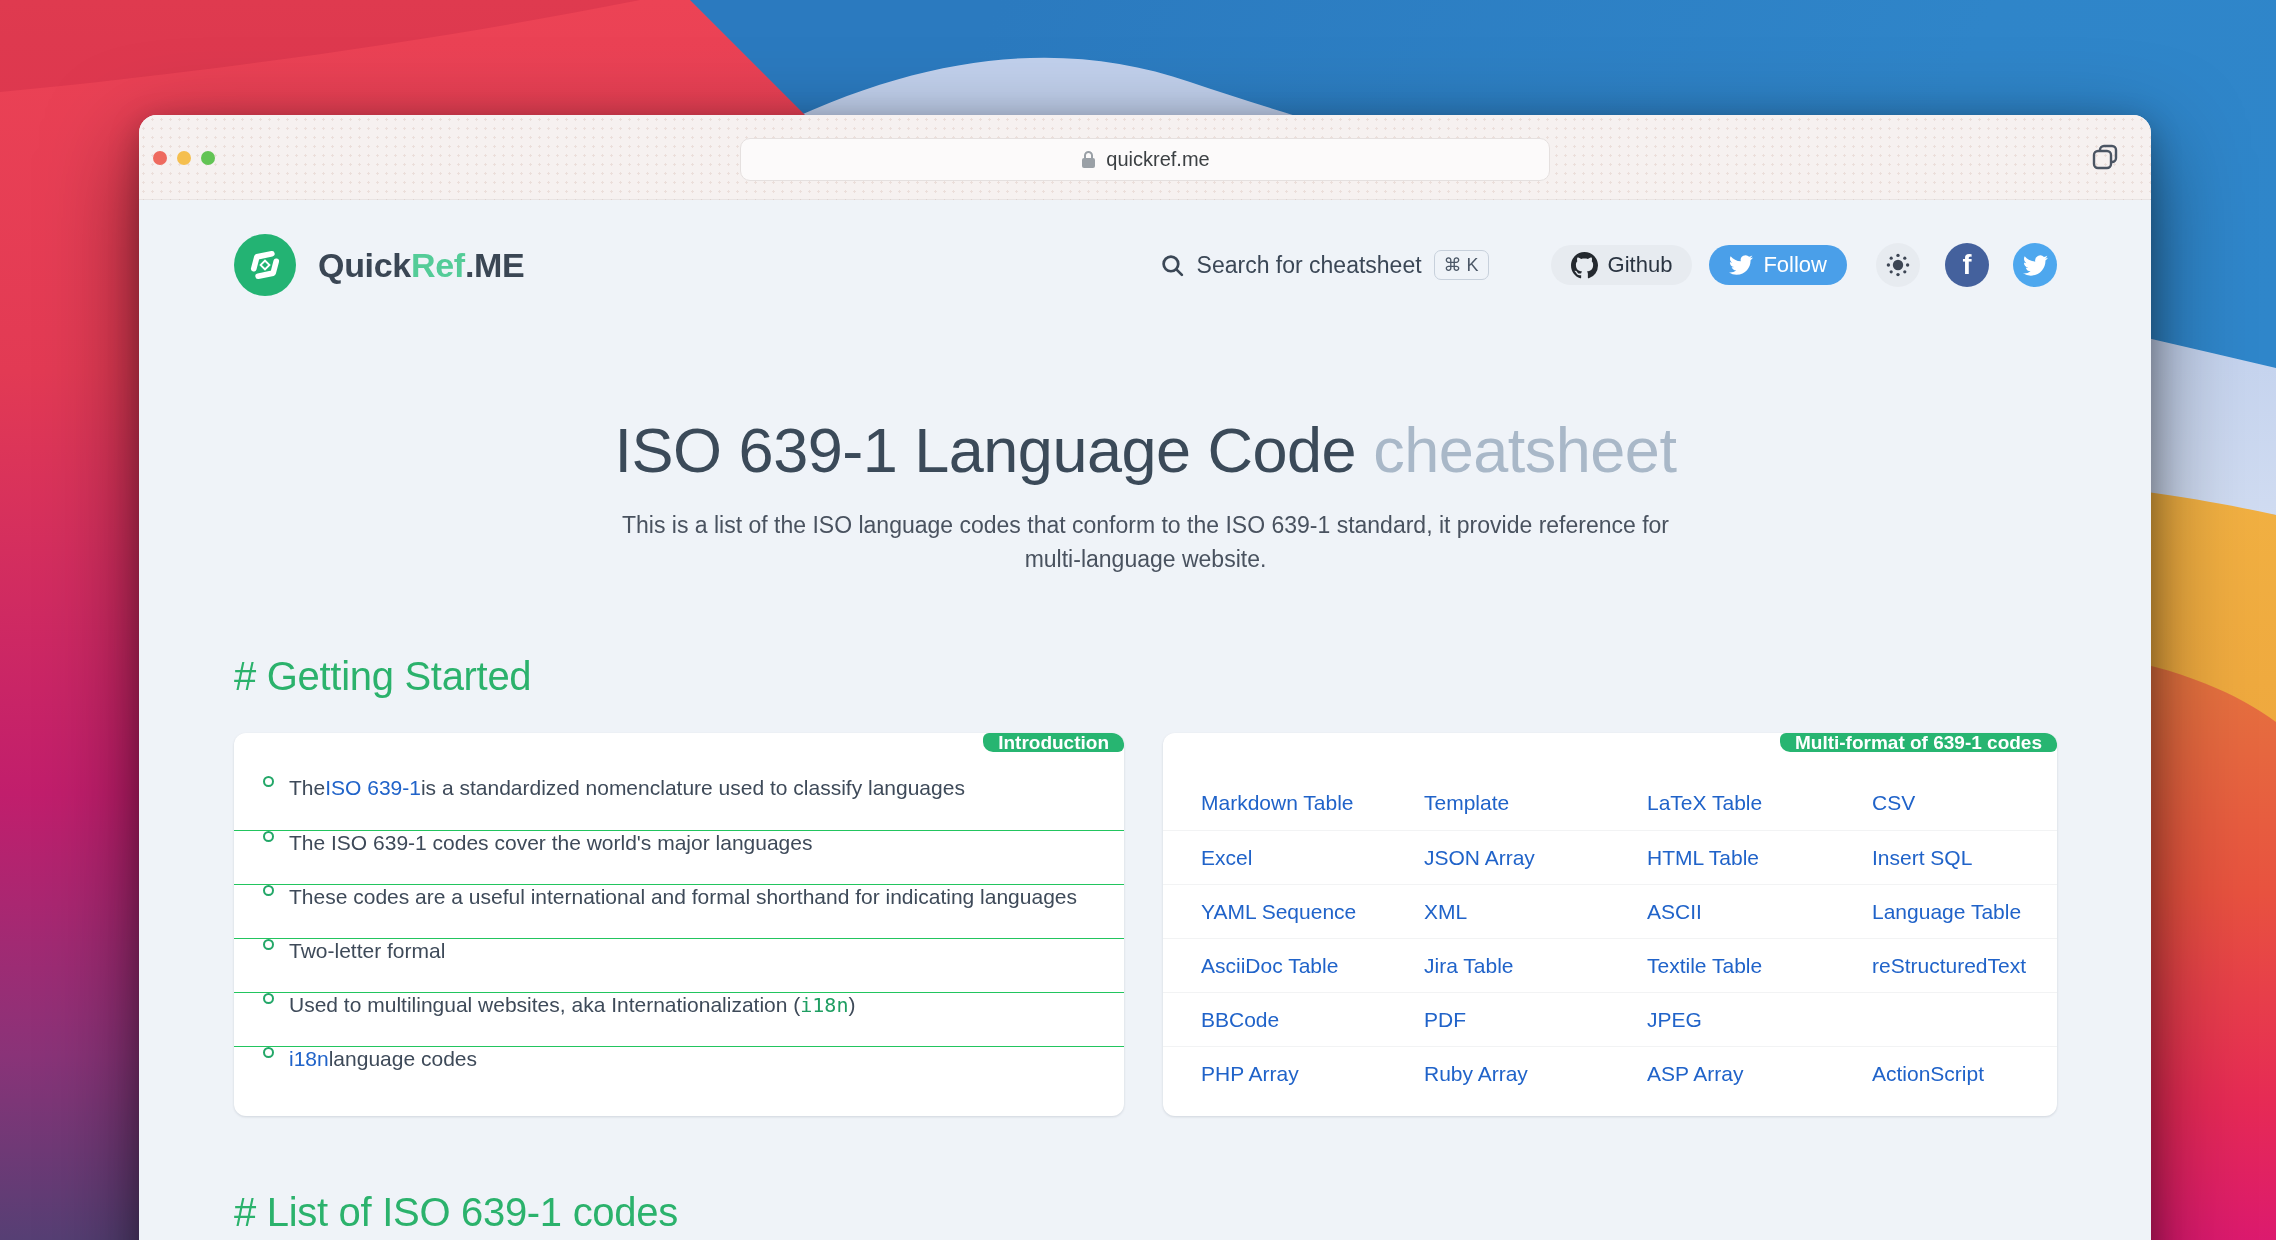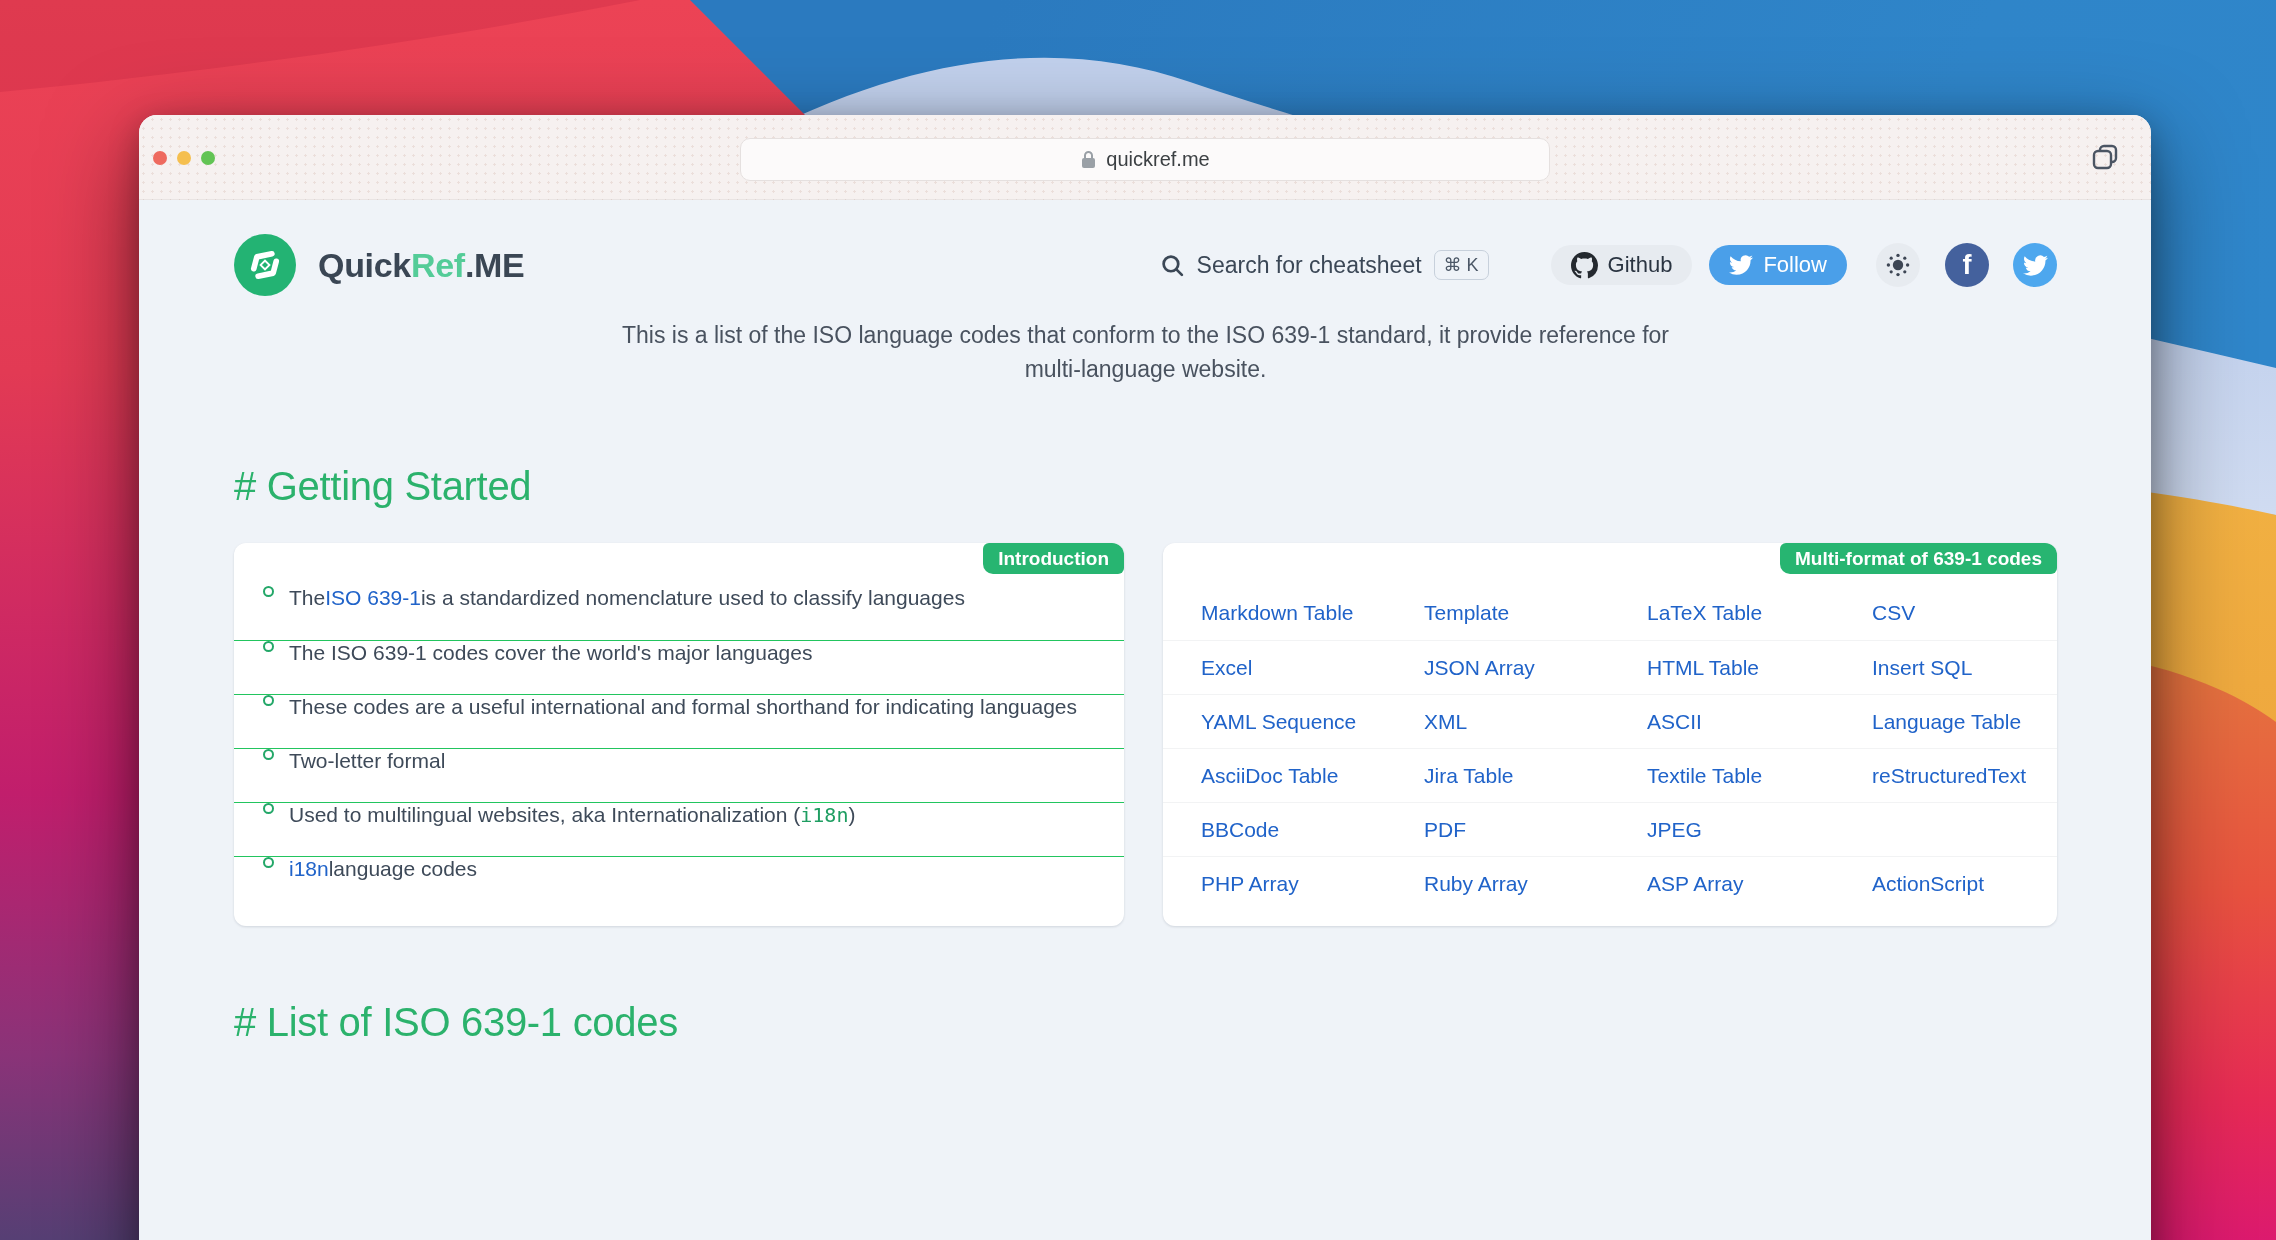--- a/index.html
+++ b/index.html
@@ -72,21 +72,21 @@
 
   .sec-heading { font-size:40px; font-weight:400; letter-spacing:-.3px; color:#2bb26c; }
   .sec-heading.first { margin-top:78px; }
   .sec-heading.second { margin-top:74px; }
 
   .cards { margin-top:34px; display:flex; gap:39px; }
   .card { position:relative; background:#fff; border-radius:12px; height:383px;
     box-shadow:0 1px 3px rgba(20,30,50,.09), 0 1px 2px rgba(20,30,50,.05); }
   .card.intro { width:890px; }
   .card.formats { flex:1; }
-  .badge { position:absolute; top:0; right:0; height:31px; display:flex; align-items:center;
+  .badge { position:absolute; top:0; right:0; height:19px; display:flex; align-items:center;
     padding:0 15px; background:#27b571; color:#fff; font-size:19px; font-weight:700;
     border-radius:6px 12px 6px 10px; }
   .rows { position:absolute; top:43px; left:0; right:0; }
   .list-row { height:54px; display:flex; padding-left:29px;
     font-size:21px; color:#3e4a59; }
   .list-row + .list-row { border-top:1px solid #22c55e; }
   .marker { width:11px; height:11px; border:2.5px solid #23a768; border-radius:50%;
     margin-right:15px; flex:none; }
   .inline-link { color:#2063c9; text-decoration:none; cursor:pointer; }
   .inline-code { font-family:"DejaVu Sans Mono",monospace; font-size:20px; color:#1f9e62; }
@@ -186,20 +186,21 @@
             </div>
 
             <div class="icon-circle tw">
               <svg width="25" height="25" viewBox="0 0 24 24" fill="#fff">
                 <path d="M23.953 4.57a10 10 0 01-2.825.775 4.958 4.958 0 002.163-2.723 9.99 9.99 0 01-3.127 1.195 4.92 4.92 0 00-8.384 4.482C7.69 8.095 4.067 6.13 1.64 3.162a4.822 4.822 0 00-.666 2.475c0 1.71.87 3.213 2.188 4.096a4.904 4.904 0 01-2.228-.616v.06a4.923 4.923 0 003.946 4.827 4.996 4.996 0 01-2.212.085 4.936 4.936 0 004.604 3.417 9.867 9.867 0 01-6.102 2.105c-.39 0-.779-.023-1.17-.067a13.995 13.995 0 007.557 2.209c9.053 0 13.998-7.496 13.998-13.985 0-.21 0-.42-.015-.63A9.935 9.935 0 0024 4.59z"></path>
               </svg>
             </div>
           </div>
         </div>
 
+        <h1 class="hero-title"><span>ISO 639-1 Language Code </span><span class="suffix">cheatsheet</span></h1>
         <div class="hero-sub">
           <div>This is a list of the ISO language codes that conform to the ISO 639-1 standard, it provide reference for</div>
           <div>multi-language website.</div>
         </div>
 
         <h2 class="sec-heading first"># Getting Started</h2>
 
         <div class="cards">
           <div class="card intro">
             <div class="badge">Introduction</div>

